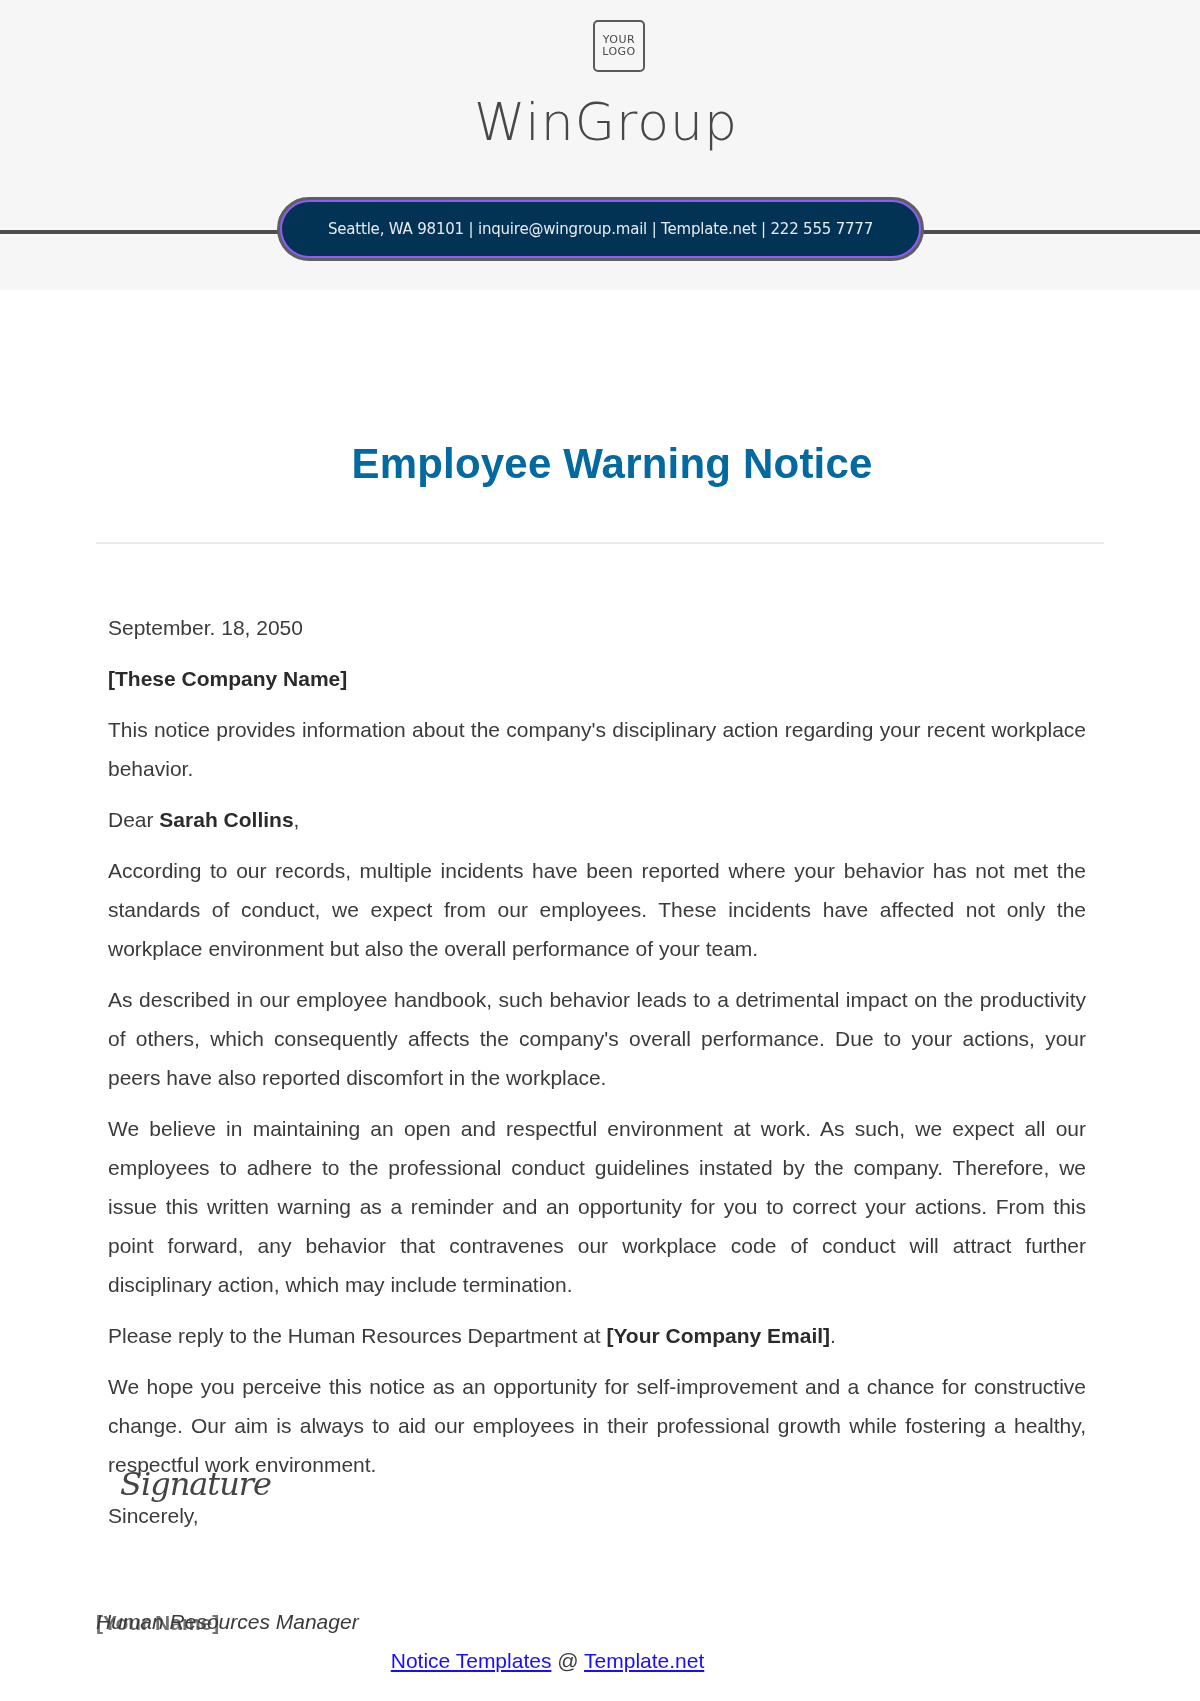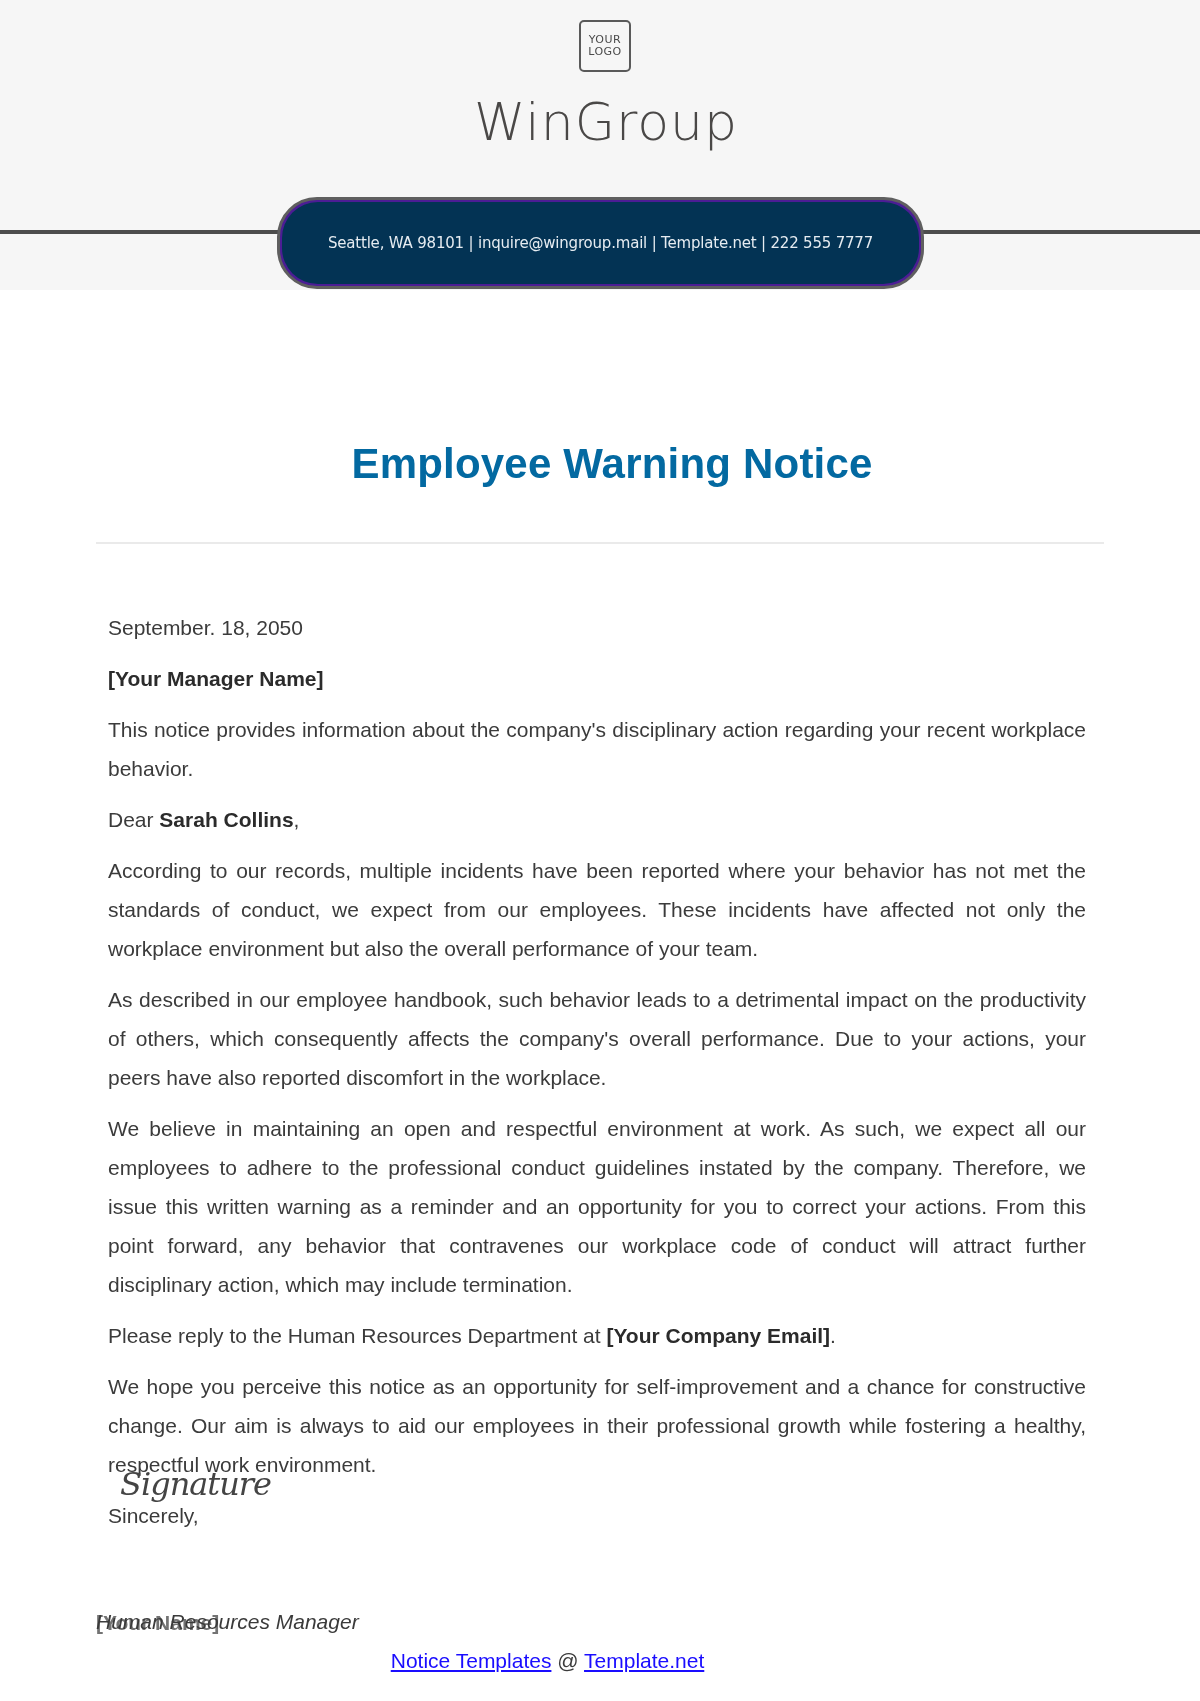--- a/index.html
+++ b/index.html
@@ -12,21 +12,21 @@
     position: relative;
     overflow: hidden;
   }
   .header-band {
     position: absolute; left: 0; top: 0;
     width: 1200px; height: 290px;
     background: #f6f6f6;
   }
   .logo-box {
     position: absolute;
-    left: 579px; top: 20px;
+    left: 593px; top: 20px;
     width: 52px; height: 52px;
     border: 2px solid #5a5a5a;
     border-radius: 5px;
     box-sizing: border-box;
     display: flex; flex-direction: column;
     align-items: center; justify-content: center;
     font-family: "DejaVu Sans", sans-serif;
     font-size: 11px; line-height: 12px;
     color: #4a4a4a; letter-spacing: 0.5px;
   }
@@ -42,25 +42,25 @@
   }
   .rule-line {
     position: absolute;
     left: 0; top: 230px;
     width: 1200px; height: 4px;
     background: #4d4d4d;
   }
   .contact-pill-outer {
     position: absolute;
     left: 277px; top: 197px;
-    width: 647px; height: 92px;
+    width: 647px; height: 64px;
     border: 3px solid #5f5f5f;
     border-radius: 40px;
     box-sizing: border-box;
-    background: #4c1d95;
+    background: #8b5cf6;
     padding: 2px;
   }
   .contact-pill {
     width: 100%; height: 100%;
     background: #033354;
     border-radius: 36px;
     display: flex; align-items: center; justify-content: center;
     color: #e6ecf1;
     font-family: "DejaVu Sans", sans-serif;
     font-size: 15px;
@@ -147,21 +147,21 @@
     <span>Seattle, WA 98101 | inquire@wingroup.mail | Template.net | 222 555 7777</span>
   </div>
 </div>
 
 <h1 class="doc-title" style="margin:0;">Employee Warning Notice</h1>
 
 <div class="divider"></div>
 
 <div class="content">
   <p class="date">September. 18, 2050</p>
-  <p><b>[Your Manager Name]</b></p>
+  <p><b>[These Company Name]</b></p>
   <p>This notice provides information about the company's disciplinary action regarding your recent workplace behavior.</p>
   <p><span>Dear </span><b>Sarah Collins</b><span>,</span></p>
   <p>According to our records, multiple incidents have been reported where your behavior has not met the standards of conduct, we expect from our employees. These incidents have affected not only the workplace environment but also the overall performance of your team.</p>
   <p>As described in our employee handbook, such behavior leads to a detrimental impact on the productivity of others, which consequently affects the company's overall performance. Due to your actions, your peers have also reported discomfort in the workplace.</p>
   <p>We believe in maintaining an open and respectful environment at work. As such, we expect all our employees to adhere to the professional conduct guidelines instated by the company. Therefore, we issue this written warning as a reminder and an opportunity for you to correct your actions. From this point forward, any behavior that contravenes our workplace code of conduct will attract further disciplinary action, which may include termination.</p>
   <p><span>Please reply to the Human Resources Department at </span><b>[Your Company Email]</b><span>.</span></p>
   <p>We hope you perceive this notice as an opportunity for self-improvement and a chance for constructive change. Our aim is always to aid our employees in their professional growth while fostering a healthy, respectful work environment.</p>
   <p>Sincerely,</p>
 </div>
 

